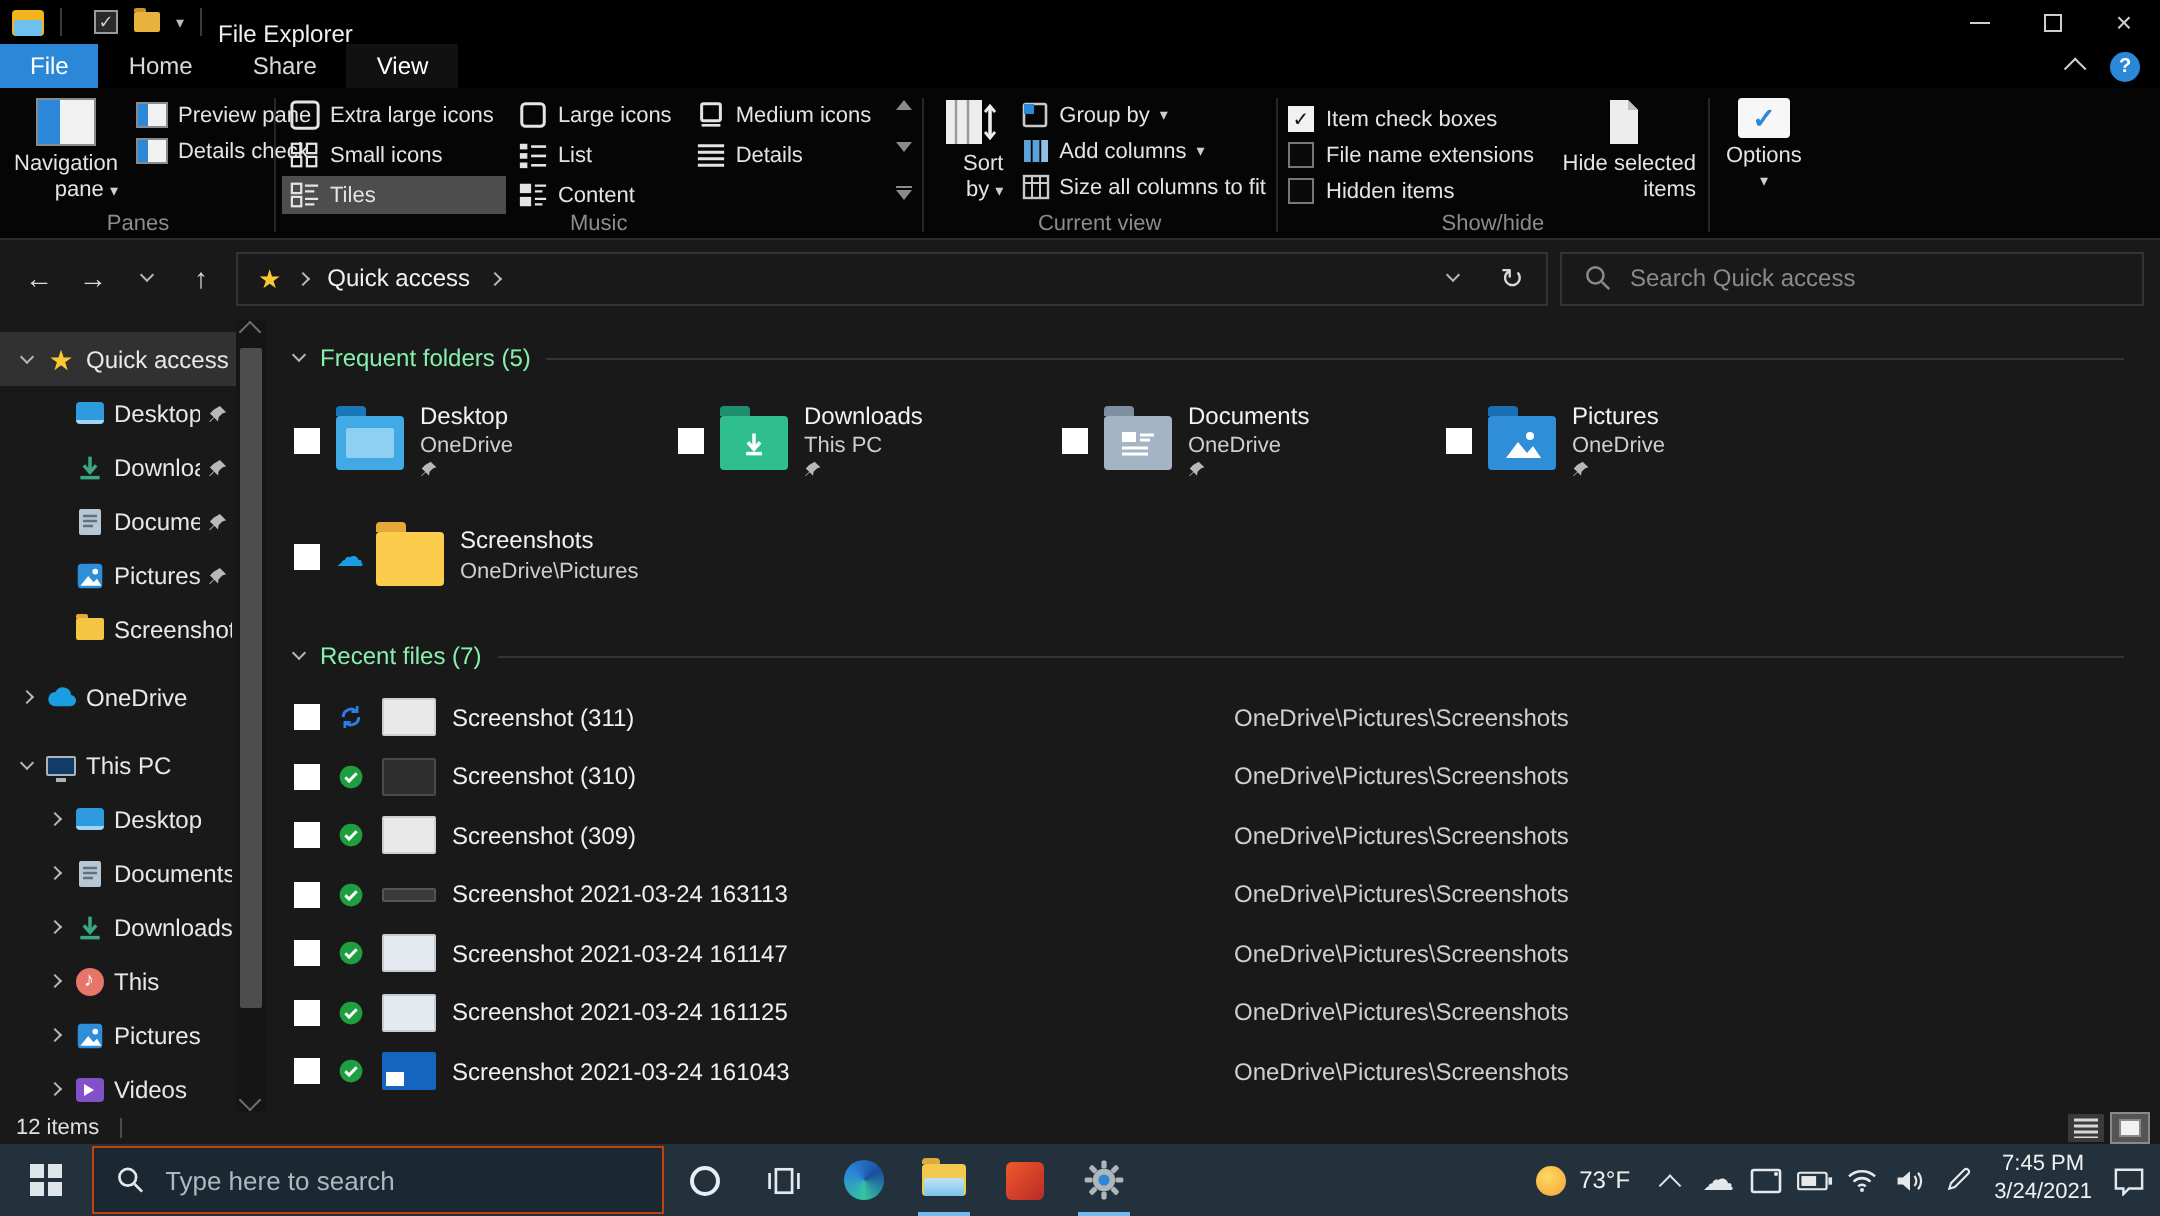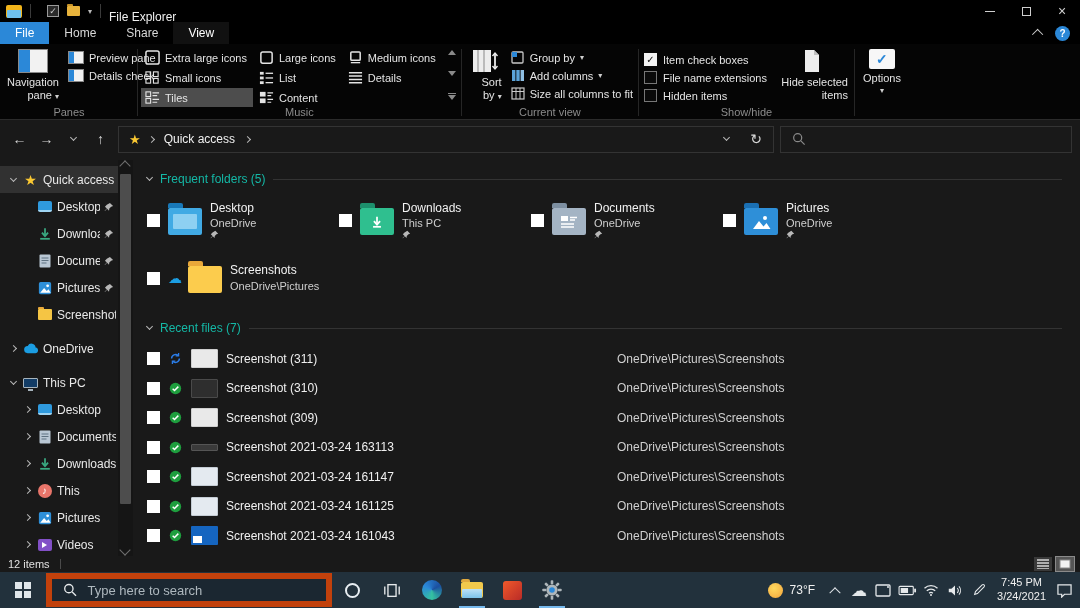--- a/index.html
+++ b/index.html
@@ -106,21 +106,21 @@
   .i-videos .play { width:0; height:0; border-top:3px solid transparent; border-bottom:3px solid transparent; border-left:5px solid #fff; }
   .i-thispc { width:15px; height:10px; background:#123c66; border:1.5px solid #a7b4bd; border-radius:1px; position:relative; }
   .i-thispc::after { content:""; position:absolute; left:4px; right:4px; bottom:-4px; height:2px; background:#a7b4bd; }
 
   .side-scroll { width:15px; flex:none; background:#151515; position:relative; }
   .side-scroll .arrow-up { position:absolute; top:2px; left:3px; width:8px; height:8px; border-left:1.4px solid #6f6f6f; border-top:1.4px solid #6f6f6f; transform:rotate(45deg); }
   .side-scroll .arrow-dn { position:absolute; bottom:2px; left:3px; width:8px; height:8px; border-right:1.4px solid #6f6f6f; border-bottom:1.4px solid #6f6f6f; transform:rotate(45deg); }
   .side-scroll .thumb { position:absolute; top:14px; left:2px; width:11px; height:330px; background:#4d4d4d; }
 
   .content { flex:1; padding:8px 0 0 14px; position:relative; }
-  .section-header { display:flex; align-items:center; gap:8px; height:22px; color:#14b8a6; }
+  .section-header { display:flex; align-items:center; gap:8px; height:22px; color:#86efac; }
   .section-header .rule { flex:1; border-top:1px solid #333; margin-right:18px; }
   .tiles { display:grid; grid-template-columns:repeat(4,192px); row-gap:12px; margin:7px 0 16px 0; }
   .tile { display:flex; align-items:center; gap:8px; height:46px; }
   .cb { width:13px; height:13px; background:#fff; flex:none; }
   .folder { width:34px; height:27px; border-radius:2px; position:relative; flex:none; margin-top:3px; }
   .folder::before { content:""; position:absolute; top:-5px; left:0; width:15px; height:5px; border-radius:2px 2px 0 0; }
   .f-blue { background:#41aae4; } .f-blue::before { background:#1878b8; }
   .f-green { background:#2fbf8f; } .f-green::before { background:#1d8f6c; }
   .f-gray { background:#a4b4c4; } .f-gray::before { background:#7d8fa1; }
   .f-photo { background:#2e8fd8; } .f-photo::before { background:#1a6fb3; }
@@ -149,21 +149,21 @@
   .sb-sep { width:1px; height:10px; background:#4a4a4a; margin-left:10px; }
   .view-toggles { margin-left:auto; display:flex; gap:4px; }
   .vt { width:18px; height:14px; display:flex; align-items:center; justify-content:center; background:#3a3a3a; }
   .vt.active { background:#555; outline:1px solid #8a8a8a; }
 
   
   .taskbar { position:absolute; bottom:0; left:0; right:0; height:36px; background:var(--taskbar_bg,#22313c); display:flex; align-items:center; }
   .start { width:46px; height:36px; display:flex; align-items:center; justify-content:center; }
   .winlogo { display:grid; grid-template-columns:7px 7px; grid-template-rows:7px 7px; gap:1.5px; }
   .winlogo span { background:#dfe6ea; }
-  .tsearch { width:286px; height:34px; border:6px solid #c2410c; background:#1b2731; display:flex; align-items:center; gap:10px; padding:0 11px; }
+  .tsearch { width:286px; height:34px; border:1px solid #c2410c; background:#1b2731; display:flex; align-items:center; gap:10px; padding:0 11px; }
   .tsearch input { background:transparent; border:none; outline:none; color:#cfd6da; font-family:inherit; font-size:13px; width:100%; }
   .tsearch input::placeholder { color:#aeb8be; }
   .tb-app { width:40px; height:36px; display:flex; align-items:center; justify-content:center; position:relative; }
   .tb-app.open::after { content:""; position:absolute; bottom:0; left:7px; right:7px; height:2px; background:#76b9ed; }
   .cortana-ring { width:15px; height:15px; border:2px solid #e8eef2; border-radius:50%; }
   .edge-ico { width:20px; height:20px; border-radius:50%; background:conic-gradient(from 180deg,#35c2a0,#2b88d8,#1b4fa0,#35c2a0); }
   .tb-folder { width:22px; height:16px; position:relative; }
   .tb-folder .bk { position:absolute; inset:0; background:#f2c94c; border-radius:2px; }
   .tb-folder .bk::before { content:""; position:absolute; top:-3px; left:0; width:9px; height:3px; background:#e0a93e; border-radius:2px 2px 0 0; }
   .tb-folder .fr { position:absolute; left:1px; right:1px; bottom:0; height:9px; background:linear-gradient(#bfe3f7,#7cc3ea); border-radius:1px; }
@@ -427,20 +427,21 @@
           <span class="chev down sm"></span>
         </span>
       <span class="refresh-btn">↻</span>
     </span>
   </div>
   <div class="search-box">
     <svg width="14" height="14" viewBox="0 0 16 16">
         <circle cx="6.5" cy="6.5" r="4.6" fill="none" stroke="#8a8a8a" stroke-width="1.4"></circle>
         <path d="M10.2 10.2l4.2 4.2" stroke="#8a8a8a" stroke-width="1.4"></path>
       </svg>
+    <input type="text" placeholder="Search Quick access" style="">
   </div>
 </div>
 
 <div class="main">
 
   <div class="sidebar">
     <div class="side-item selected">
       <span class="schev">
           <span class="chev down sm"></span>
         </span>

